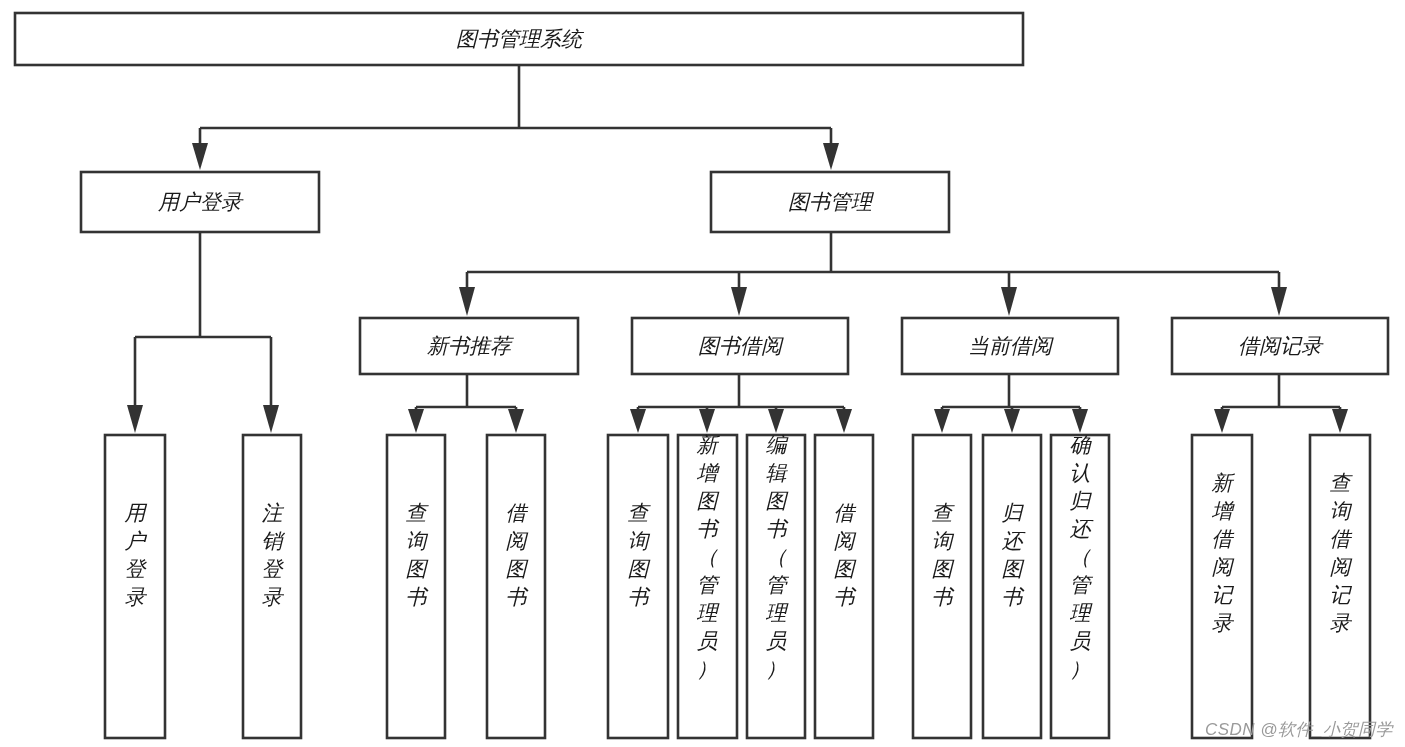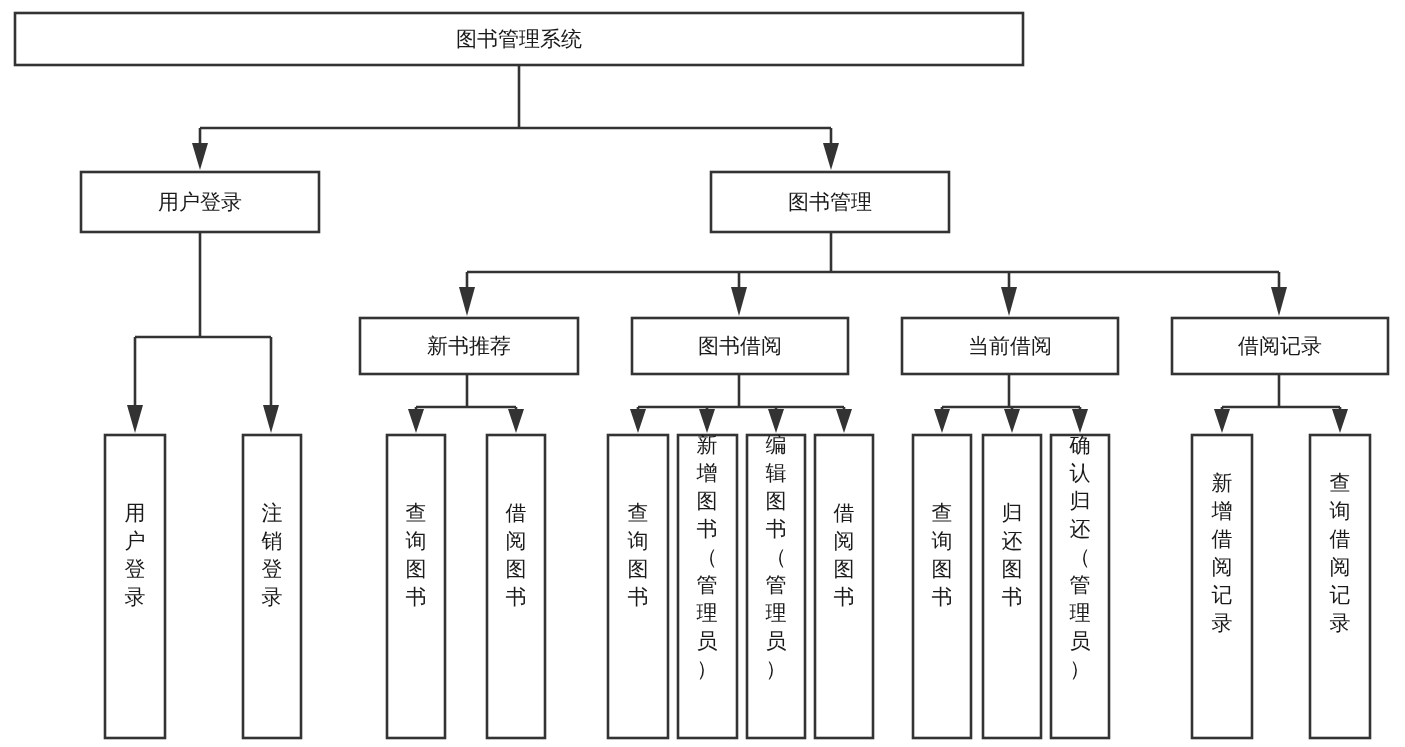--- a/index.html
+++ b/index.html
@@ -11,20 +11,21 @@
     width: 1405px;
     height: 747px;
     font-family: "Liberation Sans", sans-serif;
     overflow: hidden;
   }
   #diagram-root {
     position: relative;
     width: 1405px;
     height: 747px;
     background: #ffffff;
+    font-style: italic;
   }
   svg#tree-svg {
     position: absolute;
     left: 0;
     top: 0;
     width: 1405px;
     height: 747px;
     display: block;
   }
   .node-box {
@@ -219,13 +220,14 @@
       <rect class="node-box" x="1192" y="435" width="60" height="303"></rect>
       <text class="node-label-vertical" x="1222" y="490"><tspan x="1222" y="490">新</tspan><tspan x="1222" y="518">增</tspan><tspan x="1222" y="546">借</tspan><tspan x="1222" y="574">阅</tspan><tspan x="1222" y="602">记</tspan><tspan x="1222" y="630">录</tspan></text>
     </g>
     <g>
       <rect class="node-box" x="1310" y="435" width="60" height="303"></rect>
       <text class="node-label-vertical" x="1340" y="490"><tspan x="1340" y="490">查</tspan><tspan x="1340" y="518">询</tspan><tspan x="1340" y="546">借</tspan><tspan x="1340" y="574">阅</tspan><tspan x="1340" y="602">记</tspan><tspan x="1340" y="630">录</tspan></text>
     </g>
 
   </svg>
 
+  <div class="watermark-text">CSDN @软件_小贺同学</div>
 </div>
 
 </body></html>

